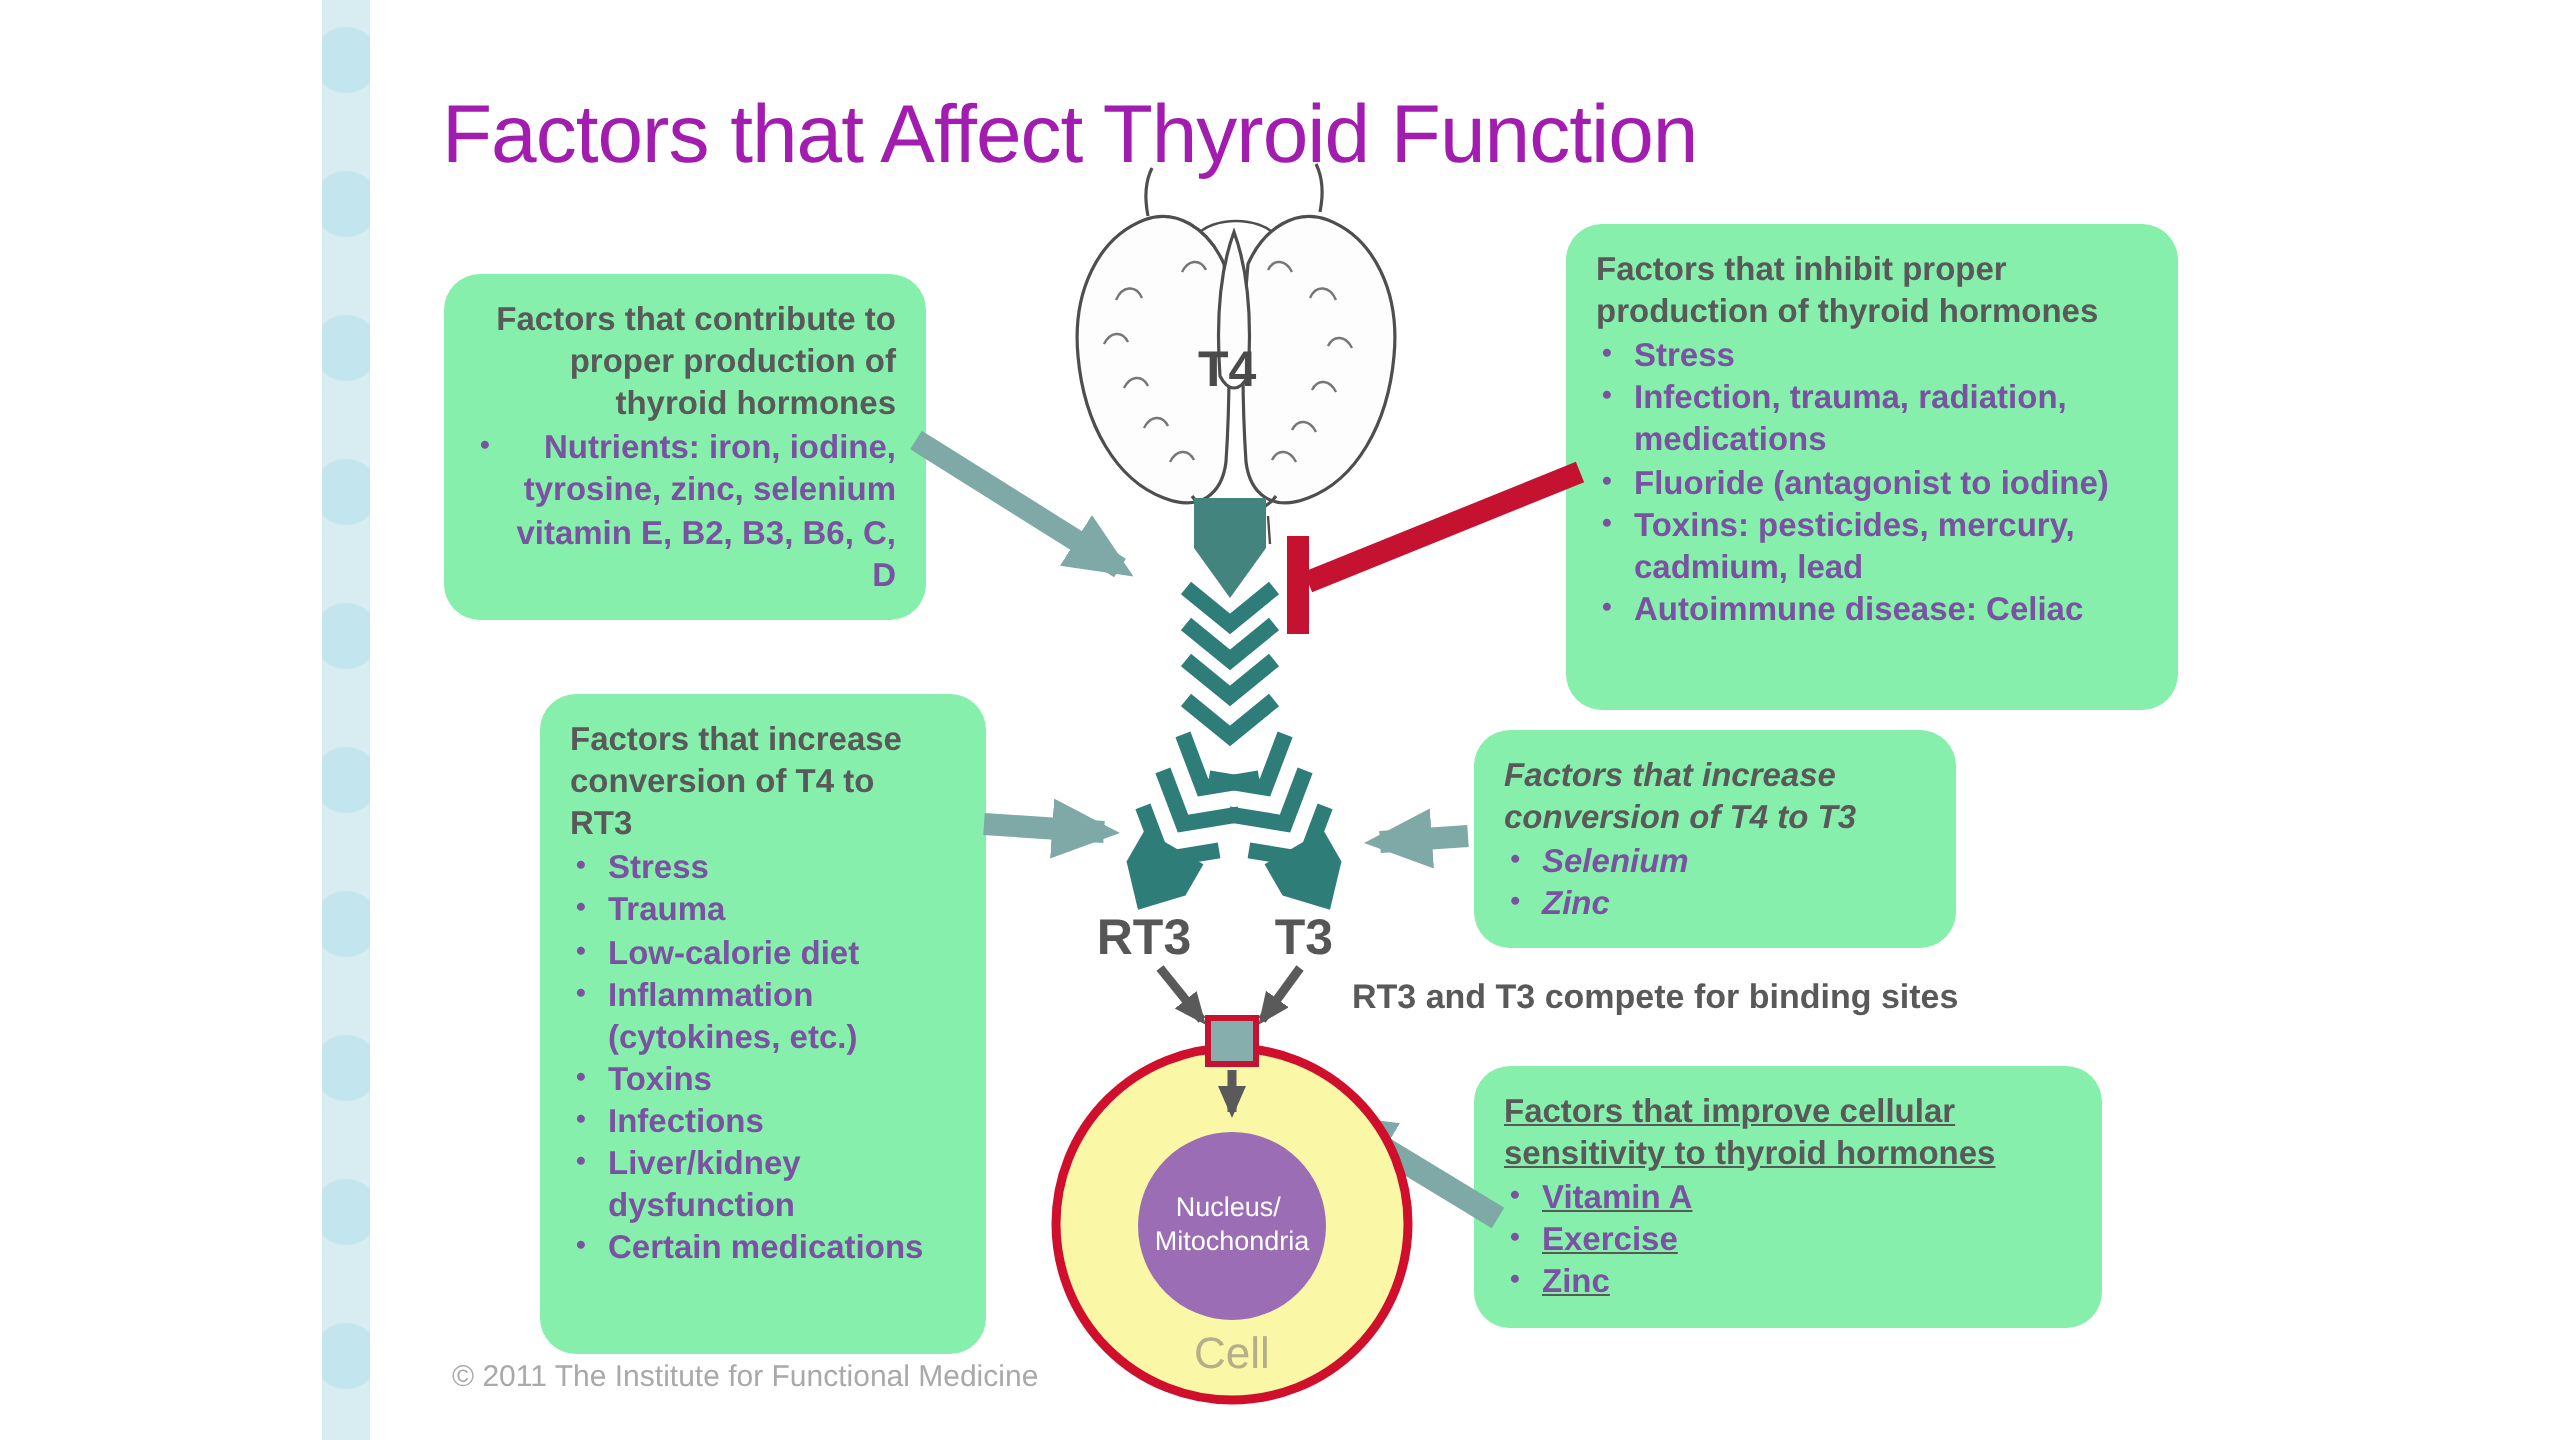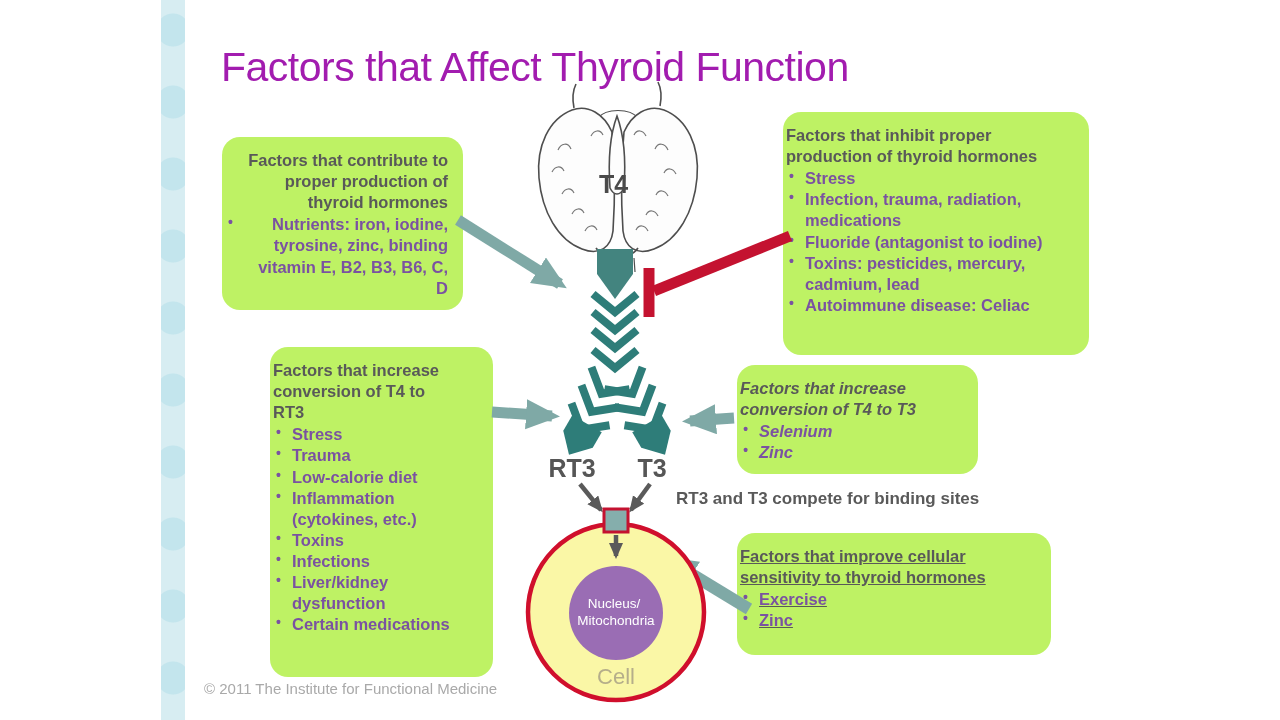--- a/index.html
+++ b/index.html
@@ -12,49 +12,49 @@
     position:absolute;left:161px;top:0;width:24px;height:720px;z-index:1;
     background-color:#d7edf2;
     background-image:radial-gradient(circle at 12px 30px, #c3e5ed 16px, rgba(195,229,237,0) 17px);
     background-size:24px 72px;background-repeat:repeat-y;
   }
   .title{
     position:absolute;left:221px;top:44px;z-index:3;
     font-size:41px;font-weight:400;color:#a21caf;letter-spacing:-0.5px;
   }
   .gbox{
-    position:absolute;z-index:2;background:#bef264;border-radius:18px;
-    padding:13px 15px 11px 3px;box-sizing:border-box;
+    position:absolute;z-index:2;background:#86efac;border-radius:18px;
+    padding:13px 15px 11px 15px;box-sizing:border-box;
     font-size:16.5px;font-weight:bold;line-height:1.28;color:#595959;
   }
   .gbox .hdr{color:#595959;}
   .gbox ul{margin:1px 0 0 0;padding:0;list-style:none;color:#7a52a1;}
   .gbox li{position:relative;padding-left:19px;}
   .gbox li::before{content:"\2022";position:absolute;left:3px;top:0;color:#7a52a1;font-size:14px;}
   .compete{
     position:absolute;left:676px;top:489px;width:360px;z-index:3;
     font-size:17px;font-weight:bold;color:#595959;
   }
   .copyright{
-    position:absolute;left:204px;top:680px;z-index:3;
+    position:absolute;left:226px;top:680px;z-index:3;
     font-size:15px;color:#a9a9a9;font-weight:400;
   }
   svg.overlay{position:absolute;left:0;top:0;z-index:5;pointer-events:none;}
 </style>
 </head>
 <body>
 
 <div class="strip"></div>
 
 <div class="title">Factors that Affect Thyroid Function</div>
 
 <div class="gbox" style="left:222px;top:137px;width:241px;min-height:166px;text-align:right;">
   <div class="hdr">Factors that contribute to proper production of thyroid hormones</div>
   <ul>
-    <li>Nutrients:  iron, iodine, tyrosine, zinc, binding vitamin E, B2, B3, B6, C, D</li>
+    <li>Nutrients:  iron, iodine, tyrosine, zinc, selenium vitamin E, B2, B3, B6, C, D</li>
   </ul>
 </div>
 
 <div class="gbox" style="left:783px;top:112px;width:306px;min-height:243px;">
   <div class="hdr">Factors that inhibit proper production of thyroid hormones</div>
   <ul>
     <li>Stress</li>
     <li>Infection, trauma, radiation, medications</li>
     <li>Fluoride (antagonist to iodine)</li>
     <li>Toxins: pesticides, mercury, cadmium, lead</li>
@@ -80,20 +80,21 @@
   <div class="hdr">Factors that increase conversion of T4 to T3</div>
   <ul>
     <li>Selenium</li>
     <li>Zinc</li>
   </ul>
 </div>
 
 <div class="gbox" style="left:737px;top:533px;width:314px;min-height:122px;text-decoration:underline;">
   <div class="hdr">Factors that improve cellular sensitivity to thyroid hormones</div>
   <ul>
+    <li>Vitamin A</li>
     <li>Exercise</li>
     <li>Zinc</li>
   </ul>
 </div>
 
 <div class="compete">RT3 and T3 compete for binding sites</div>
 
 <div class="copyright">© 2011 The Institute for Functional Medicine</div>
 
 <svg class="overlay" width="1280" height="720" viewBox="0 0 1280 720">

